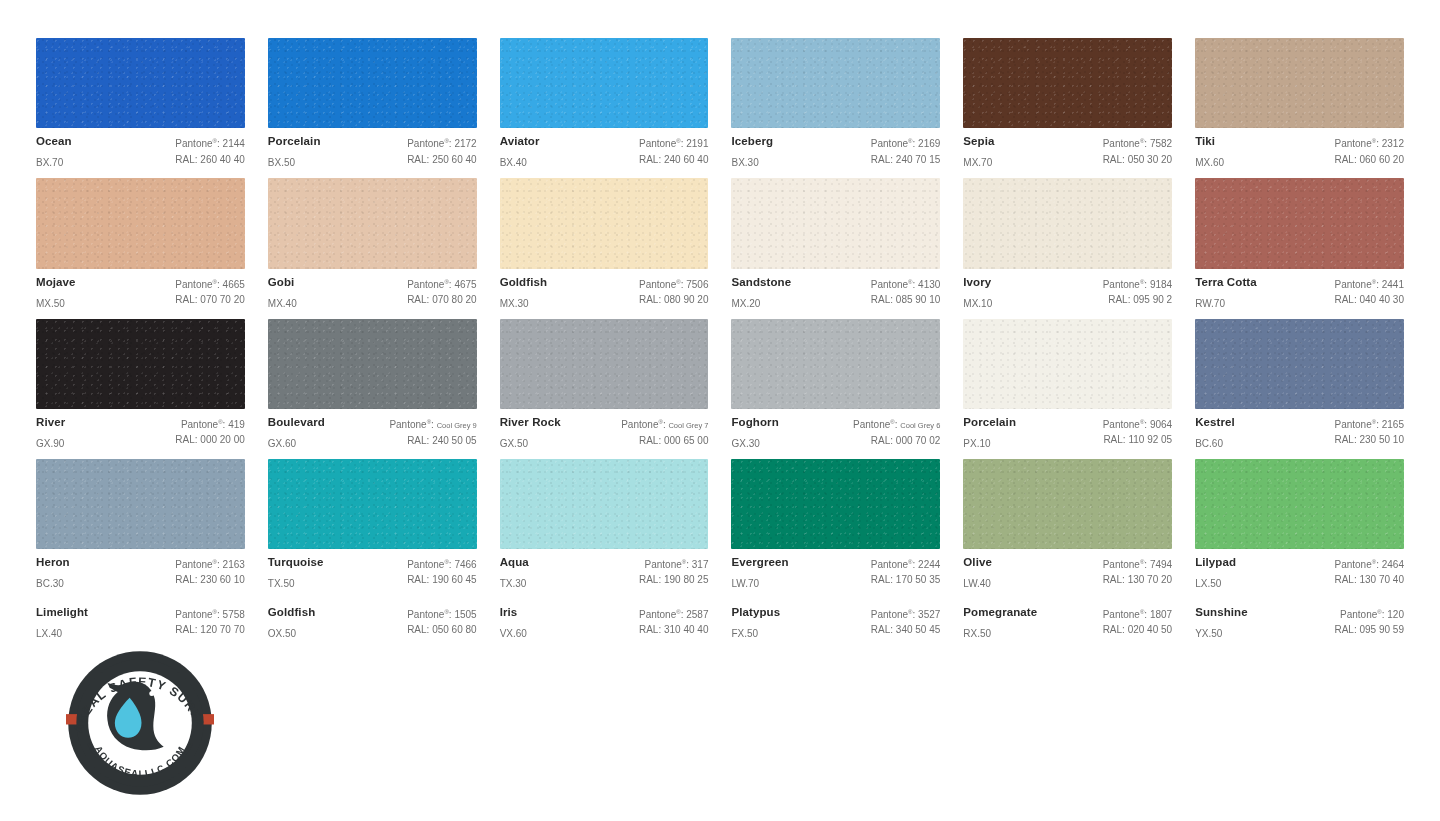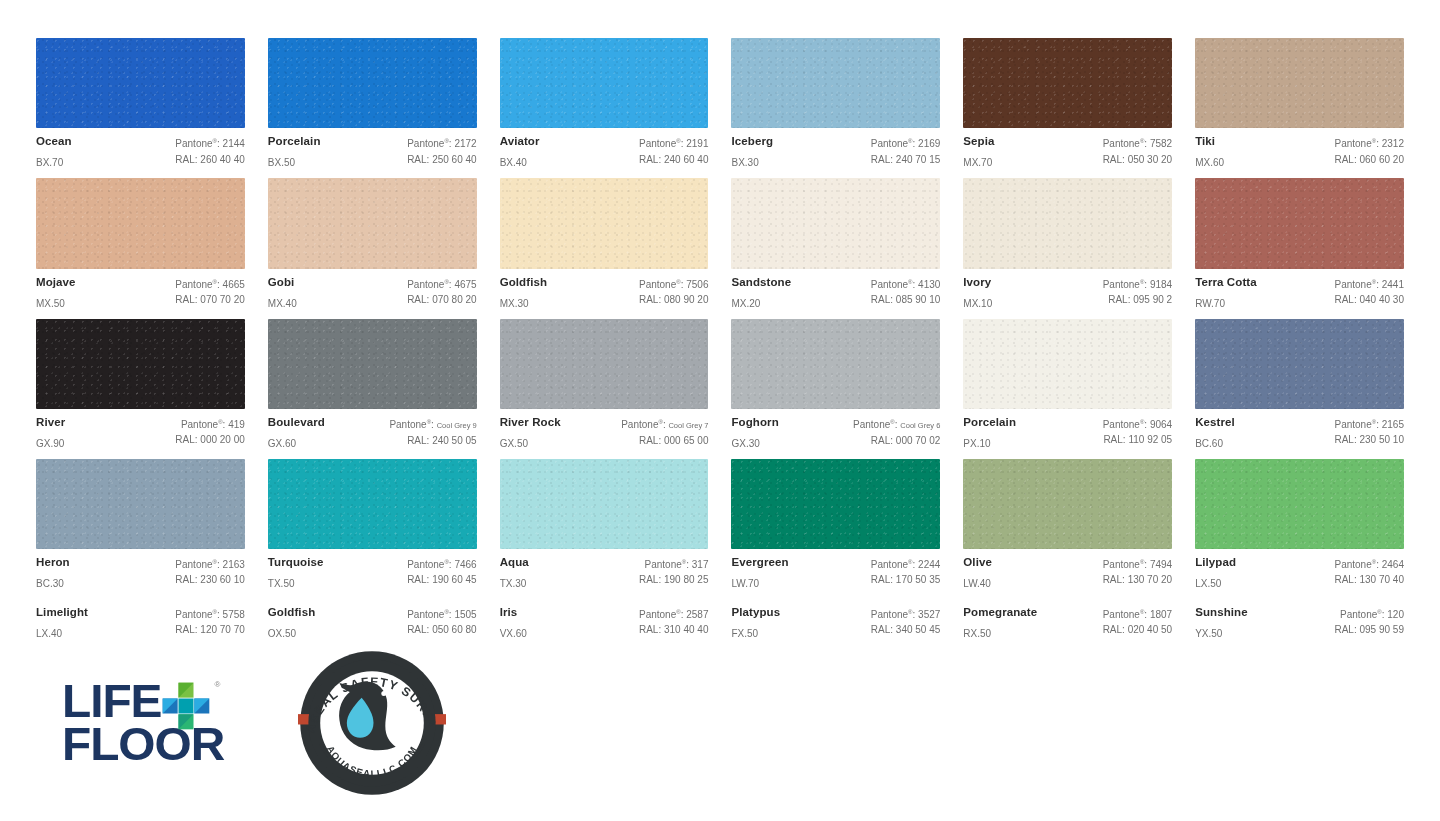--- a/index.html
+++ b/index.html
@@ -508,40 +508,20 @@
         <div class="swatch" style="background: rgb(243, 220, 78);"></div>
         <div class="meta">
           <div class="meta-left">
             <div class="cname">Sunshine</div>
             <div class="ccode">YX.50</div>
           </div>
           <div class="meta-right">
             <div class="pantone"><span>Pantone</span><span class="reg">®</span>: <span class="pval">120</span></div>
             <div class="ral"><span>RAL</span>: <span>095 90 59</span></div>
           </div>
-        </div>
-      </div>
-      <div class="cell logo-cell">
-        <div class="lf-logo">
-          <div class="lf-words">
-            <div>LIFE</div>
-            <div>FLOOR</div>
-          </div>
-          <svg class="lf-mark" viewBox="0 0 60 60">
-            <rect x="21" y="2" width="18" height="18" fill="#7ac143"></rect>
-            <polygon points="21,2 39,2 21,20" fill="#5ab031"></polygon>
-            <rect x="2" y="21" width="18" height="18" fill="#1b75bb"></rect>
-            <polygon points="2,21 20,21 2,39" fill="#2bace2"></polygon>
-            <rect x="21" y="21" width="18" height="18" fill="#00a0af"></rect>
-            <rect x="40" y="21" width="18" height="18" fill="#1b75bb"></rect>
-            <polygon points="40,21 58,21 40,39" fill="#2bace2"></polygon>
-            <rect x="21" y="40" width="18" height="18" fill="#2bb673"></rect>
-            <polygon points="21,40 39,40 21,58" fill="#1b9e7a"></polygon>
-          </svg>
-          <span class="lf-reg">®</span>
         </div>
       </div>
       <div class="cell logo-cell">
         <div class="seal">
           <svg viewBox="0 0 200 200" width="148" height="148">
             <defs>
               <path id="arcTop" d="M 22,112 A 80,80 0 0 1 178,112" fill="none"></path>
               <path id="arcBot" d="M 36,128 A 68,68 0 0 0 164,128" fill="none"></path>
             </defs>
             <circle cx="100" cy="100" r="97" fill="#2f3436"></circle>

